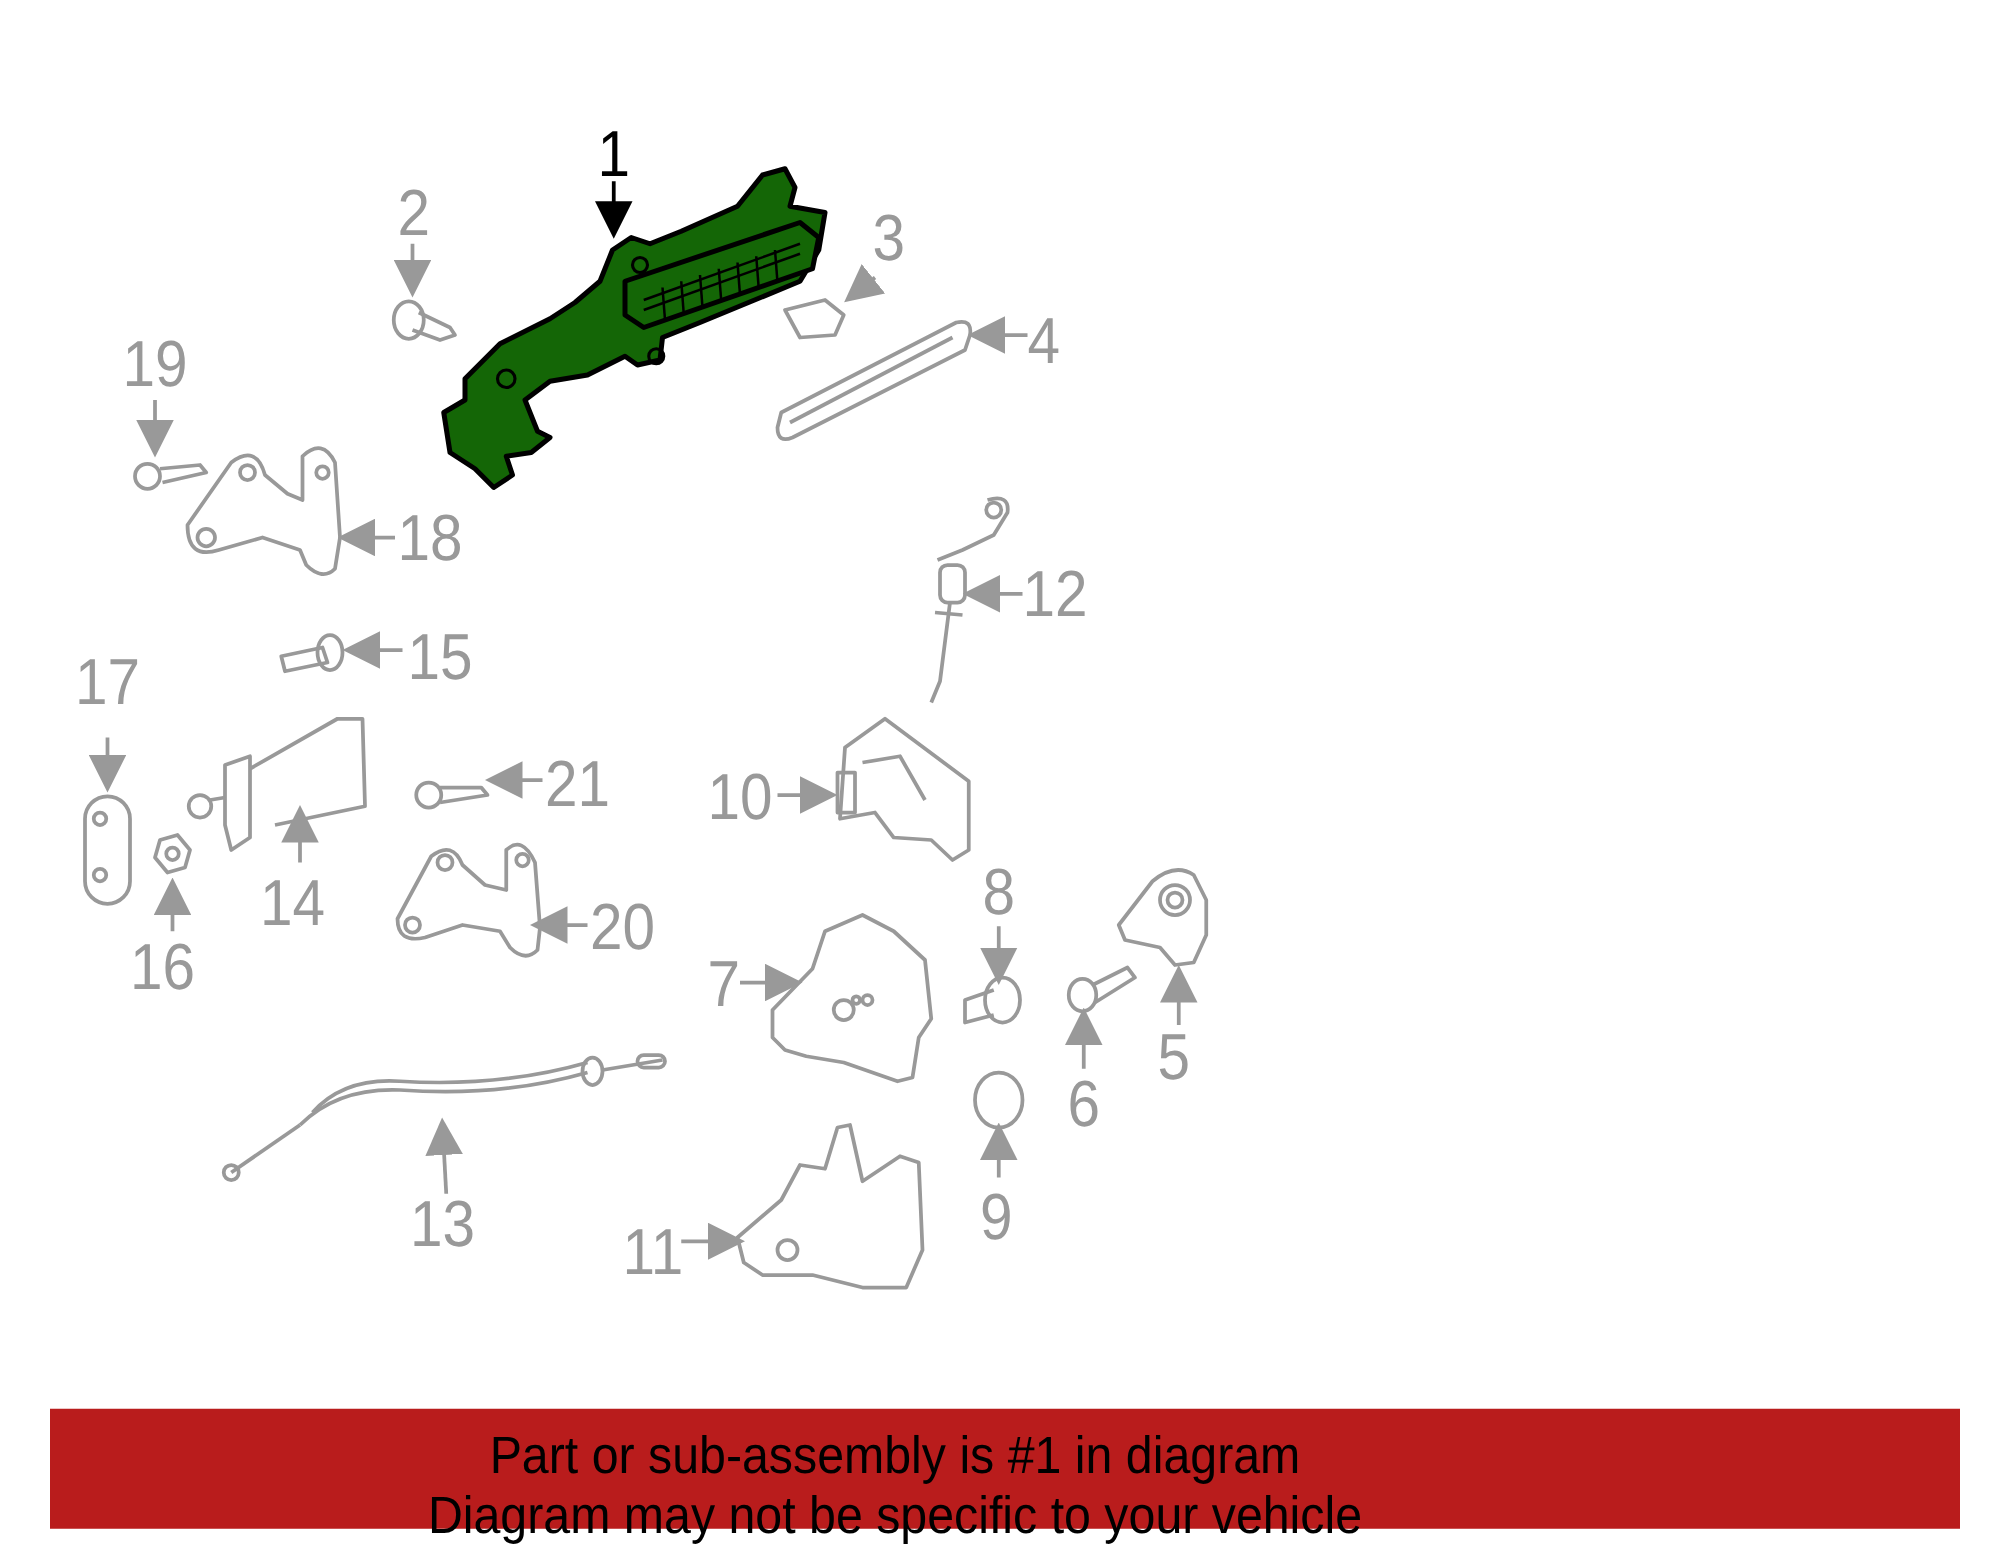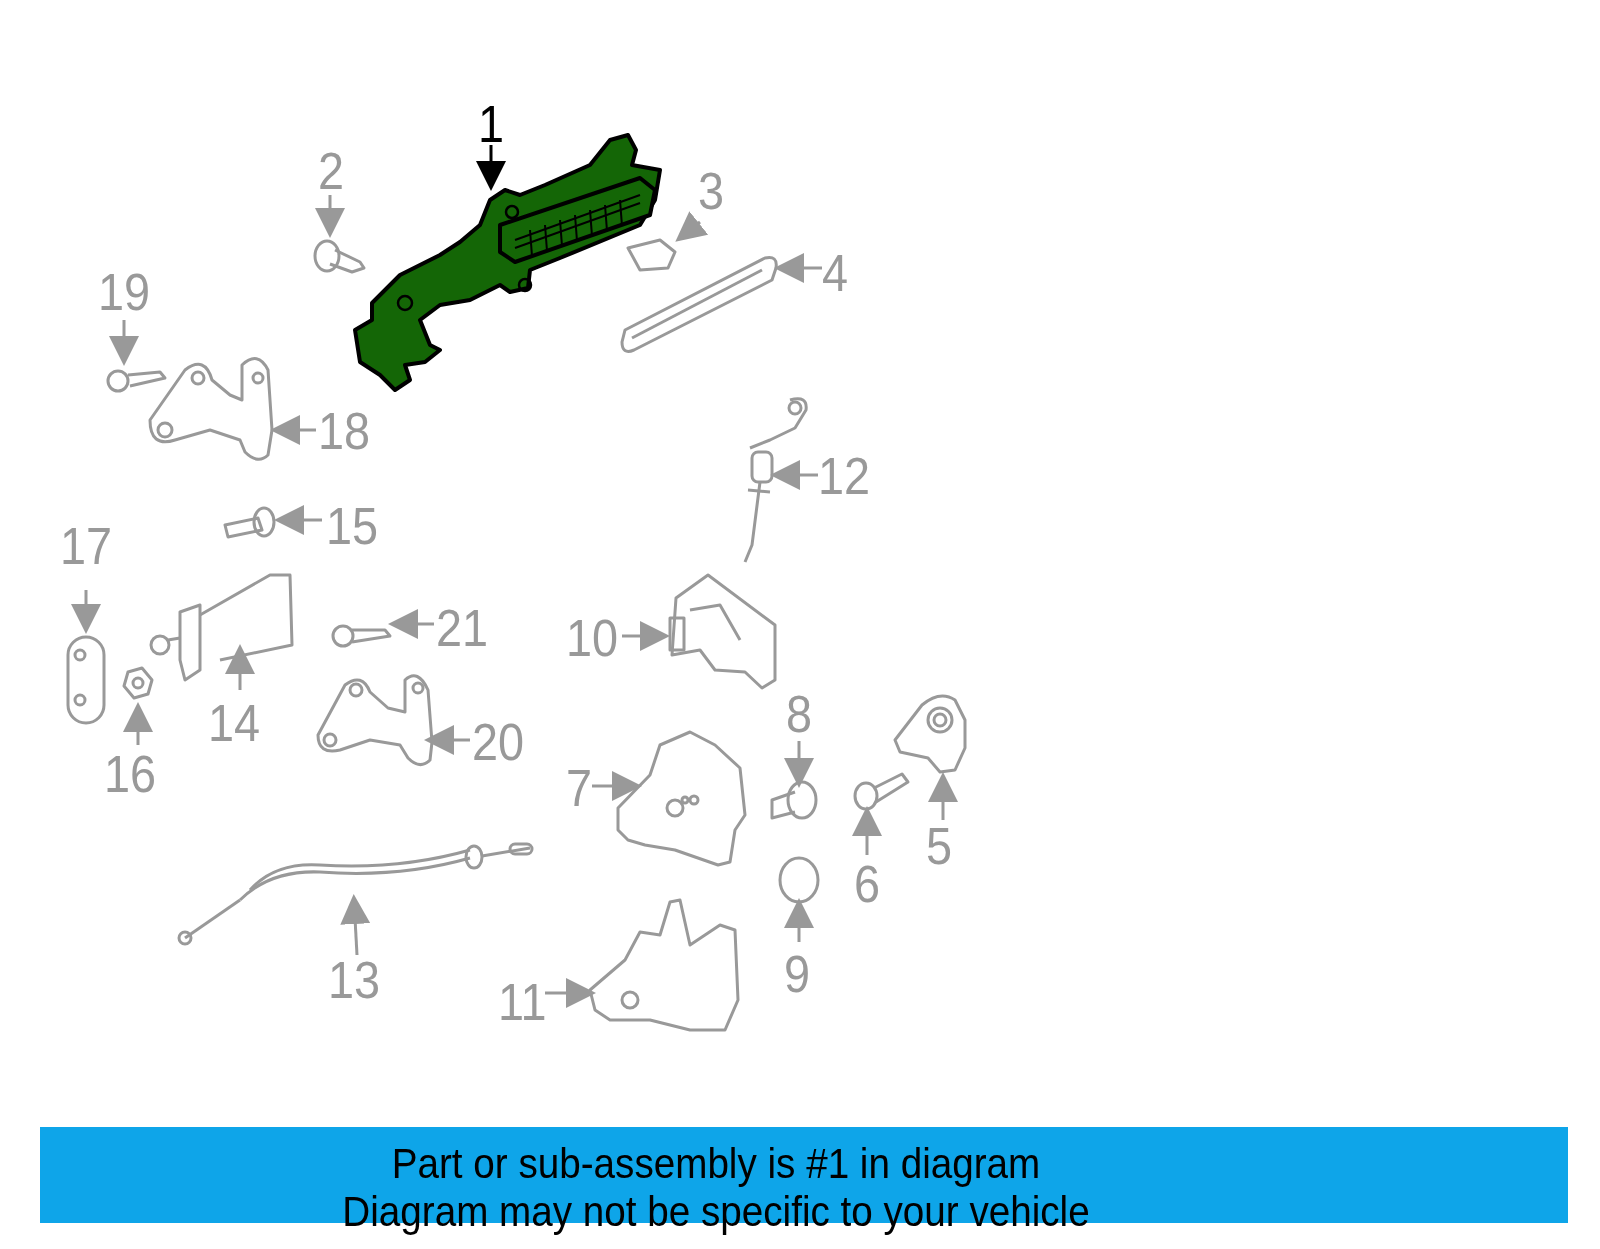--- a/index.html
+++ b/index.html
@@ -1,20 +1,20 @@
 <!DOCTYPE html>
 <html><head>
 <meta charset="utf-8">
 <style>
   html, body { margin:0; padding:0; background:#ffffff; }
   body { width:1600px; height:1249px; position:relative; overflow:hidden; font-family:"Liberation Sans", sans-serif; }
   #diagram { position:absolute; left:0; top:0; width:1600px; height:1249px; }
   .callout { position:absolute; font-family:"Liberation Sans", sans-serif; font-size:52px; color:#999999; line-height:1; transform:scaleX(0.9); transform-origin:left top; }
   .callout.active { color:#000000; }
-  #banner { position:absolute; left:40px; top:1127px; width:1528px; height:96px; background:#0ea5e9; }
+  #banner { position:absolute; left:40px; top:1127px; width:1528px; height:96px; background:#b91c1c; }
   #banner .line { position:absolute; left:0; width:100%; text-align:center; font-size:42px; color:#000; line-height:1; transform:scaleX(0.92); }
   #banner .l1 { top:16px; left:-88px; }
   #banner .l2 { top:64px; left:-88px; }
 </style>
 </head>
 <body>
 
 <svg id="diagram" viewBox="0 0 1600 1249" xmlns="http://www.w3.org/2000/svg">
   <defs>
     <marker id="ah" markerWidth="10" markerHeight="10" refX="8" refY="5" orient="auto">

